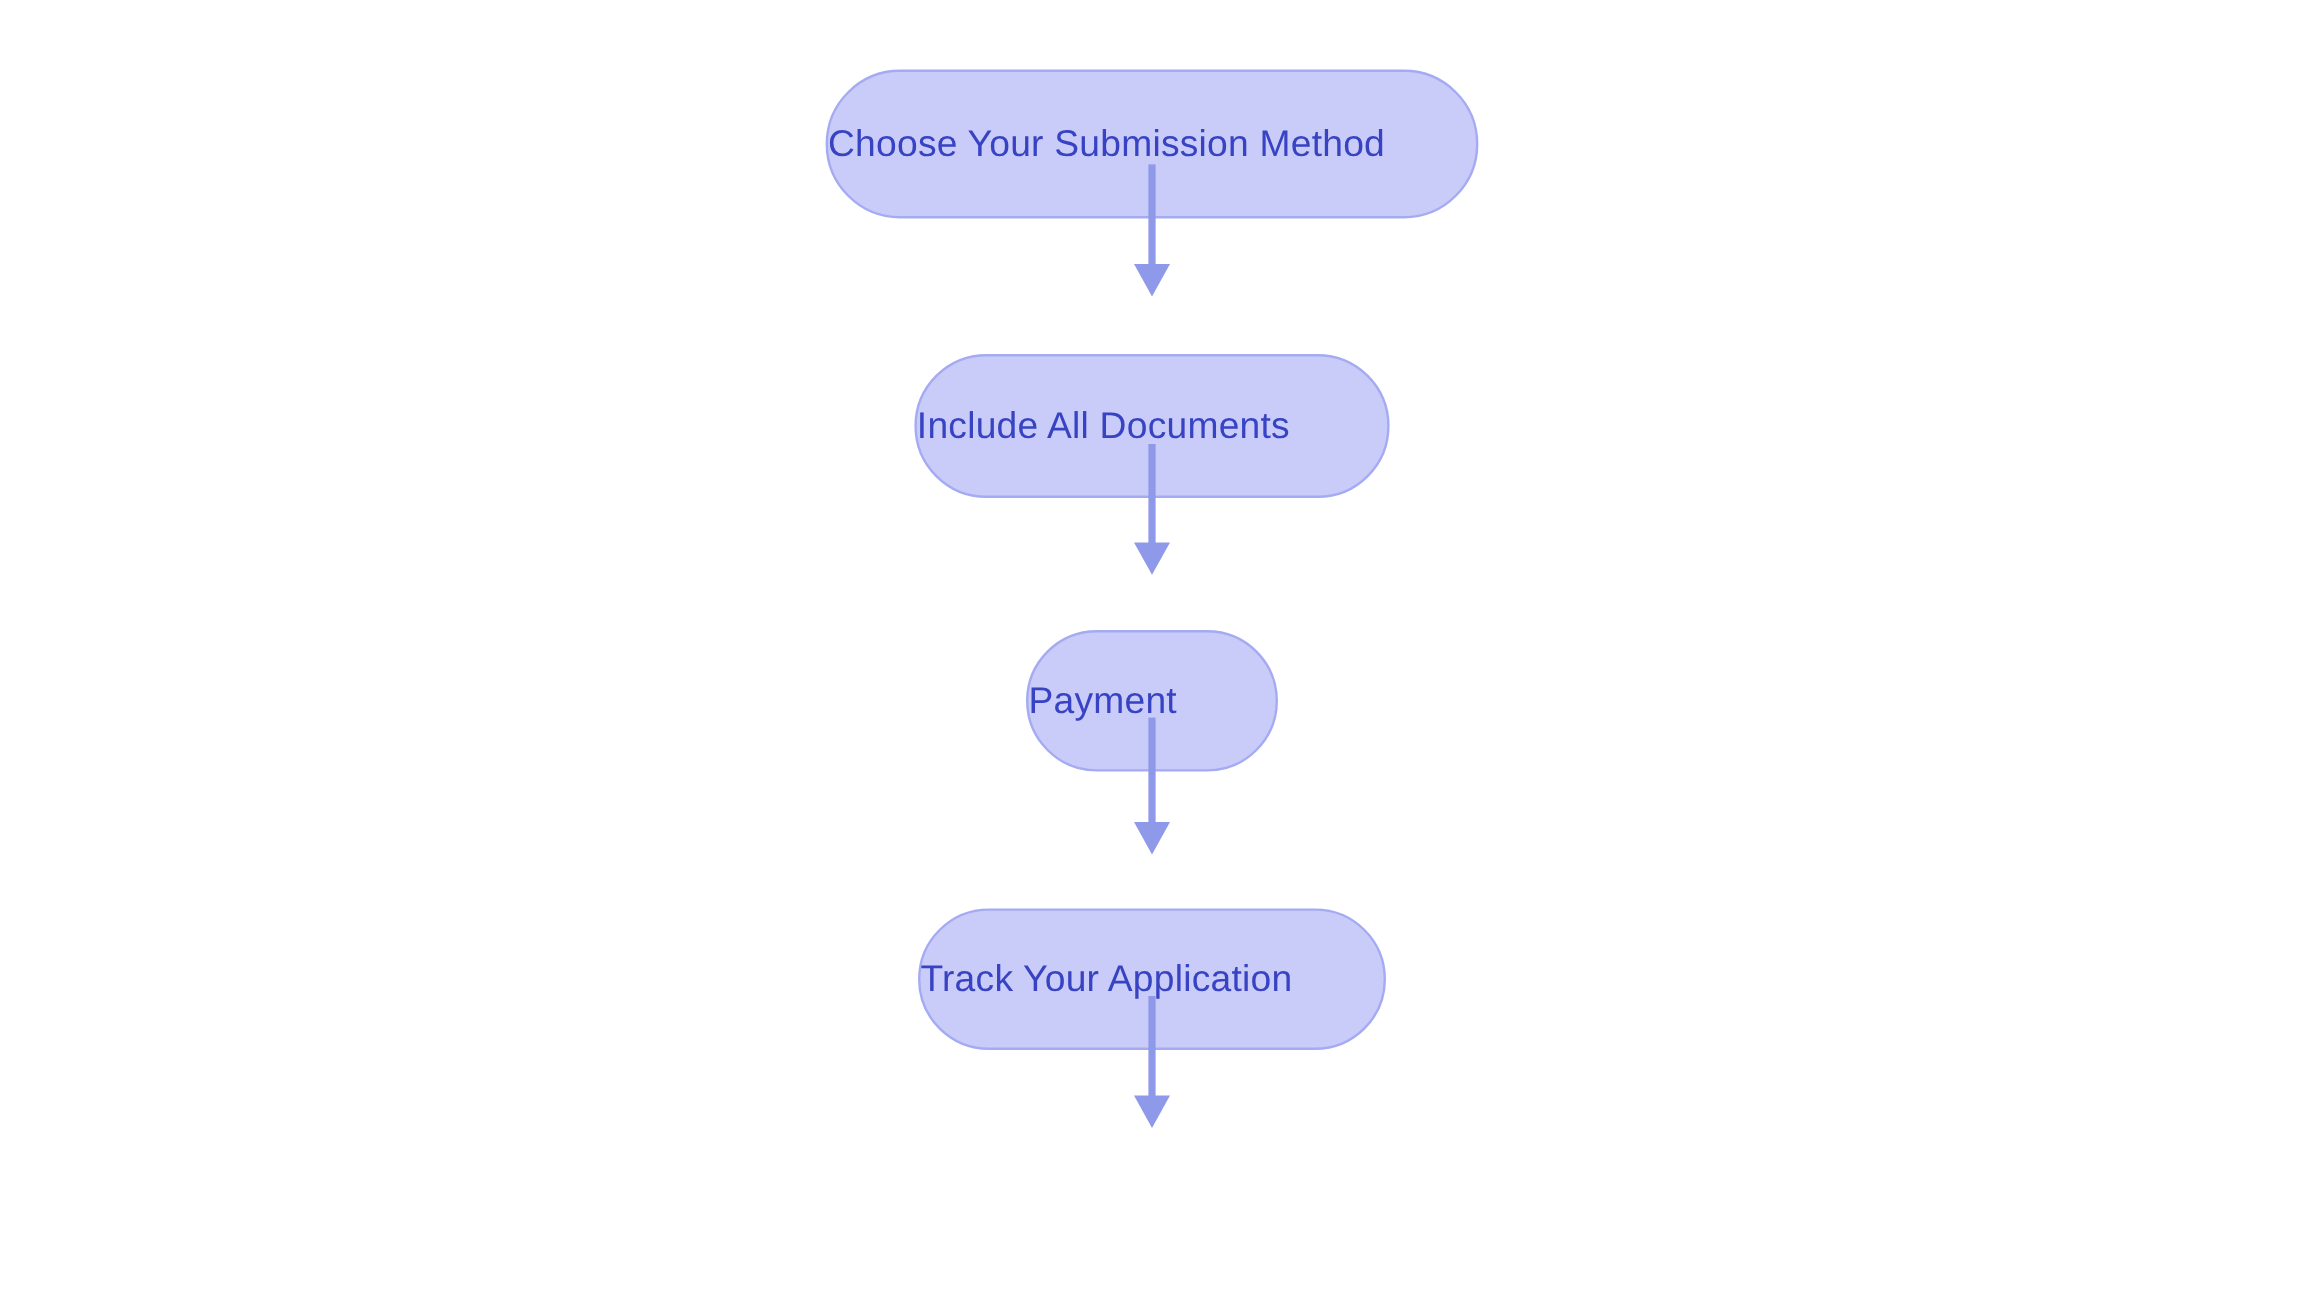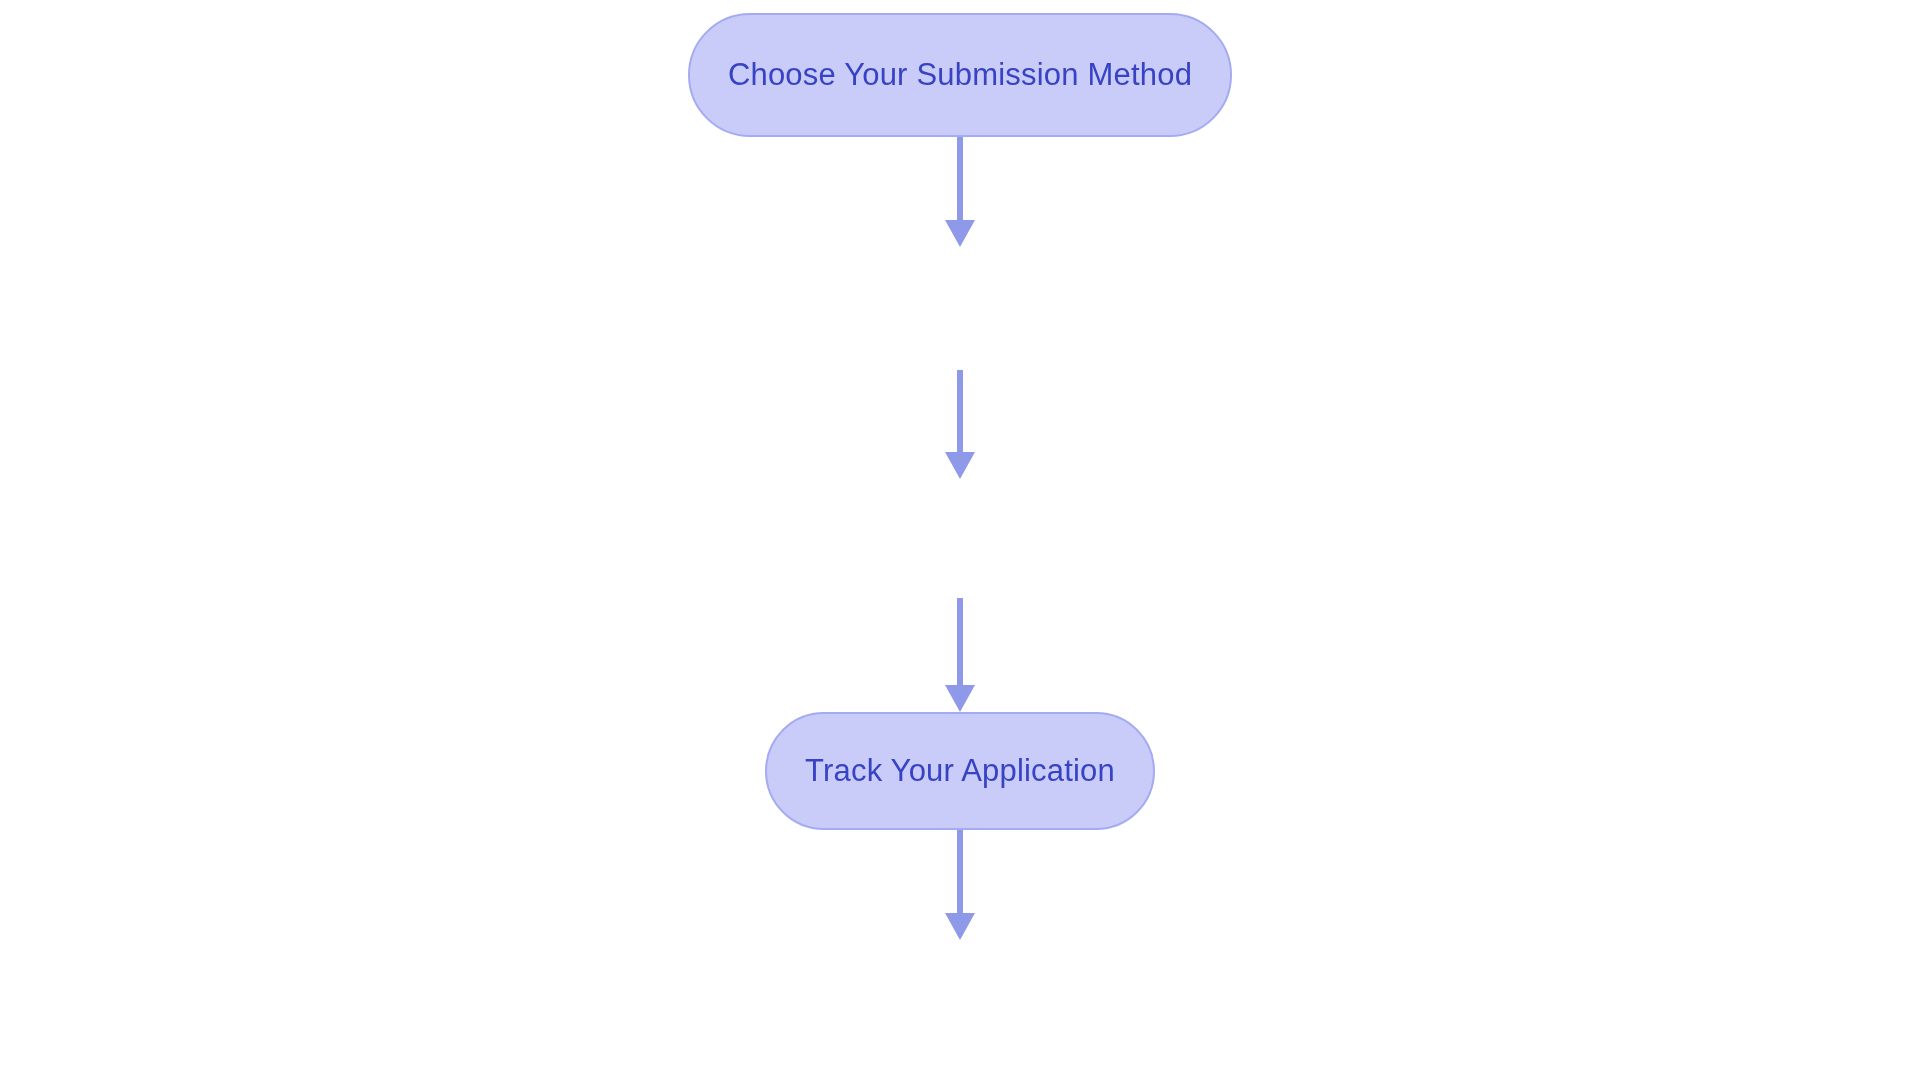--- a/index.html
+++ b/index.html
@@ -12,25 +12,26 @@
     width: 1920px;
     height: 1083px;
     background: var(--background, #ffffff);
     overflow: hidden;
     font-family: "Liberation Sans", "DejaVu Sans", sans-serif;
   }
   .node {
     position: absolute;
     display: flex;
     align-items: center;
-    justify-content: center;
+    justify-content: flex-start;
     background: var(--node-fill, #c9ccf8);
     border: 2px solid var(--node-border, #a4abf2);
     border-radius: 62px;
     box-sizing: border-box;
+    margin-top: 45px;
   }
   .node-label {
     color: var(--node-text, #3843c4);
     font-size: 31px;
     font-weight: 400;
     letter-spacing: 0.2px;
     white-space: nowrap;
     text-align: center;
   }
   .node-1 { left: 688px; top: 13px;  width: 544px; height: 124px; }
@@ -69,26 +70,32 @@
 
   <div class="node node-1">
     <span class="node-label">Choose Your Submission Method</span>
   </div>
 
   <div class="arrow arrow-1">
     <div class="arrow-line"></div>
     <div class="arrow-head"></div>
   </div>
 
+  <div class="node node-2">
+    <span class="node-label">Include All Documents</span>
+  </div>
 
   <div class="arrow arrow-2">
     <div class="arrow-line"></div>
     <div class="arrow-head"></div>
   </div>
 
+  <div class="node node-3">
+    <span class="node-label">Payment</span>
+  </div>
 
   <div class="arrow arrow-3">
     <div class="arrow-line"></div>
     <div class="arrow-head"></div>
   </div>
 
   <div class="node node-4">
     <span class="node-label">Track Your Application</span>
   </div>
 

